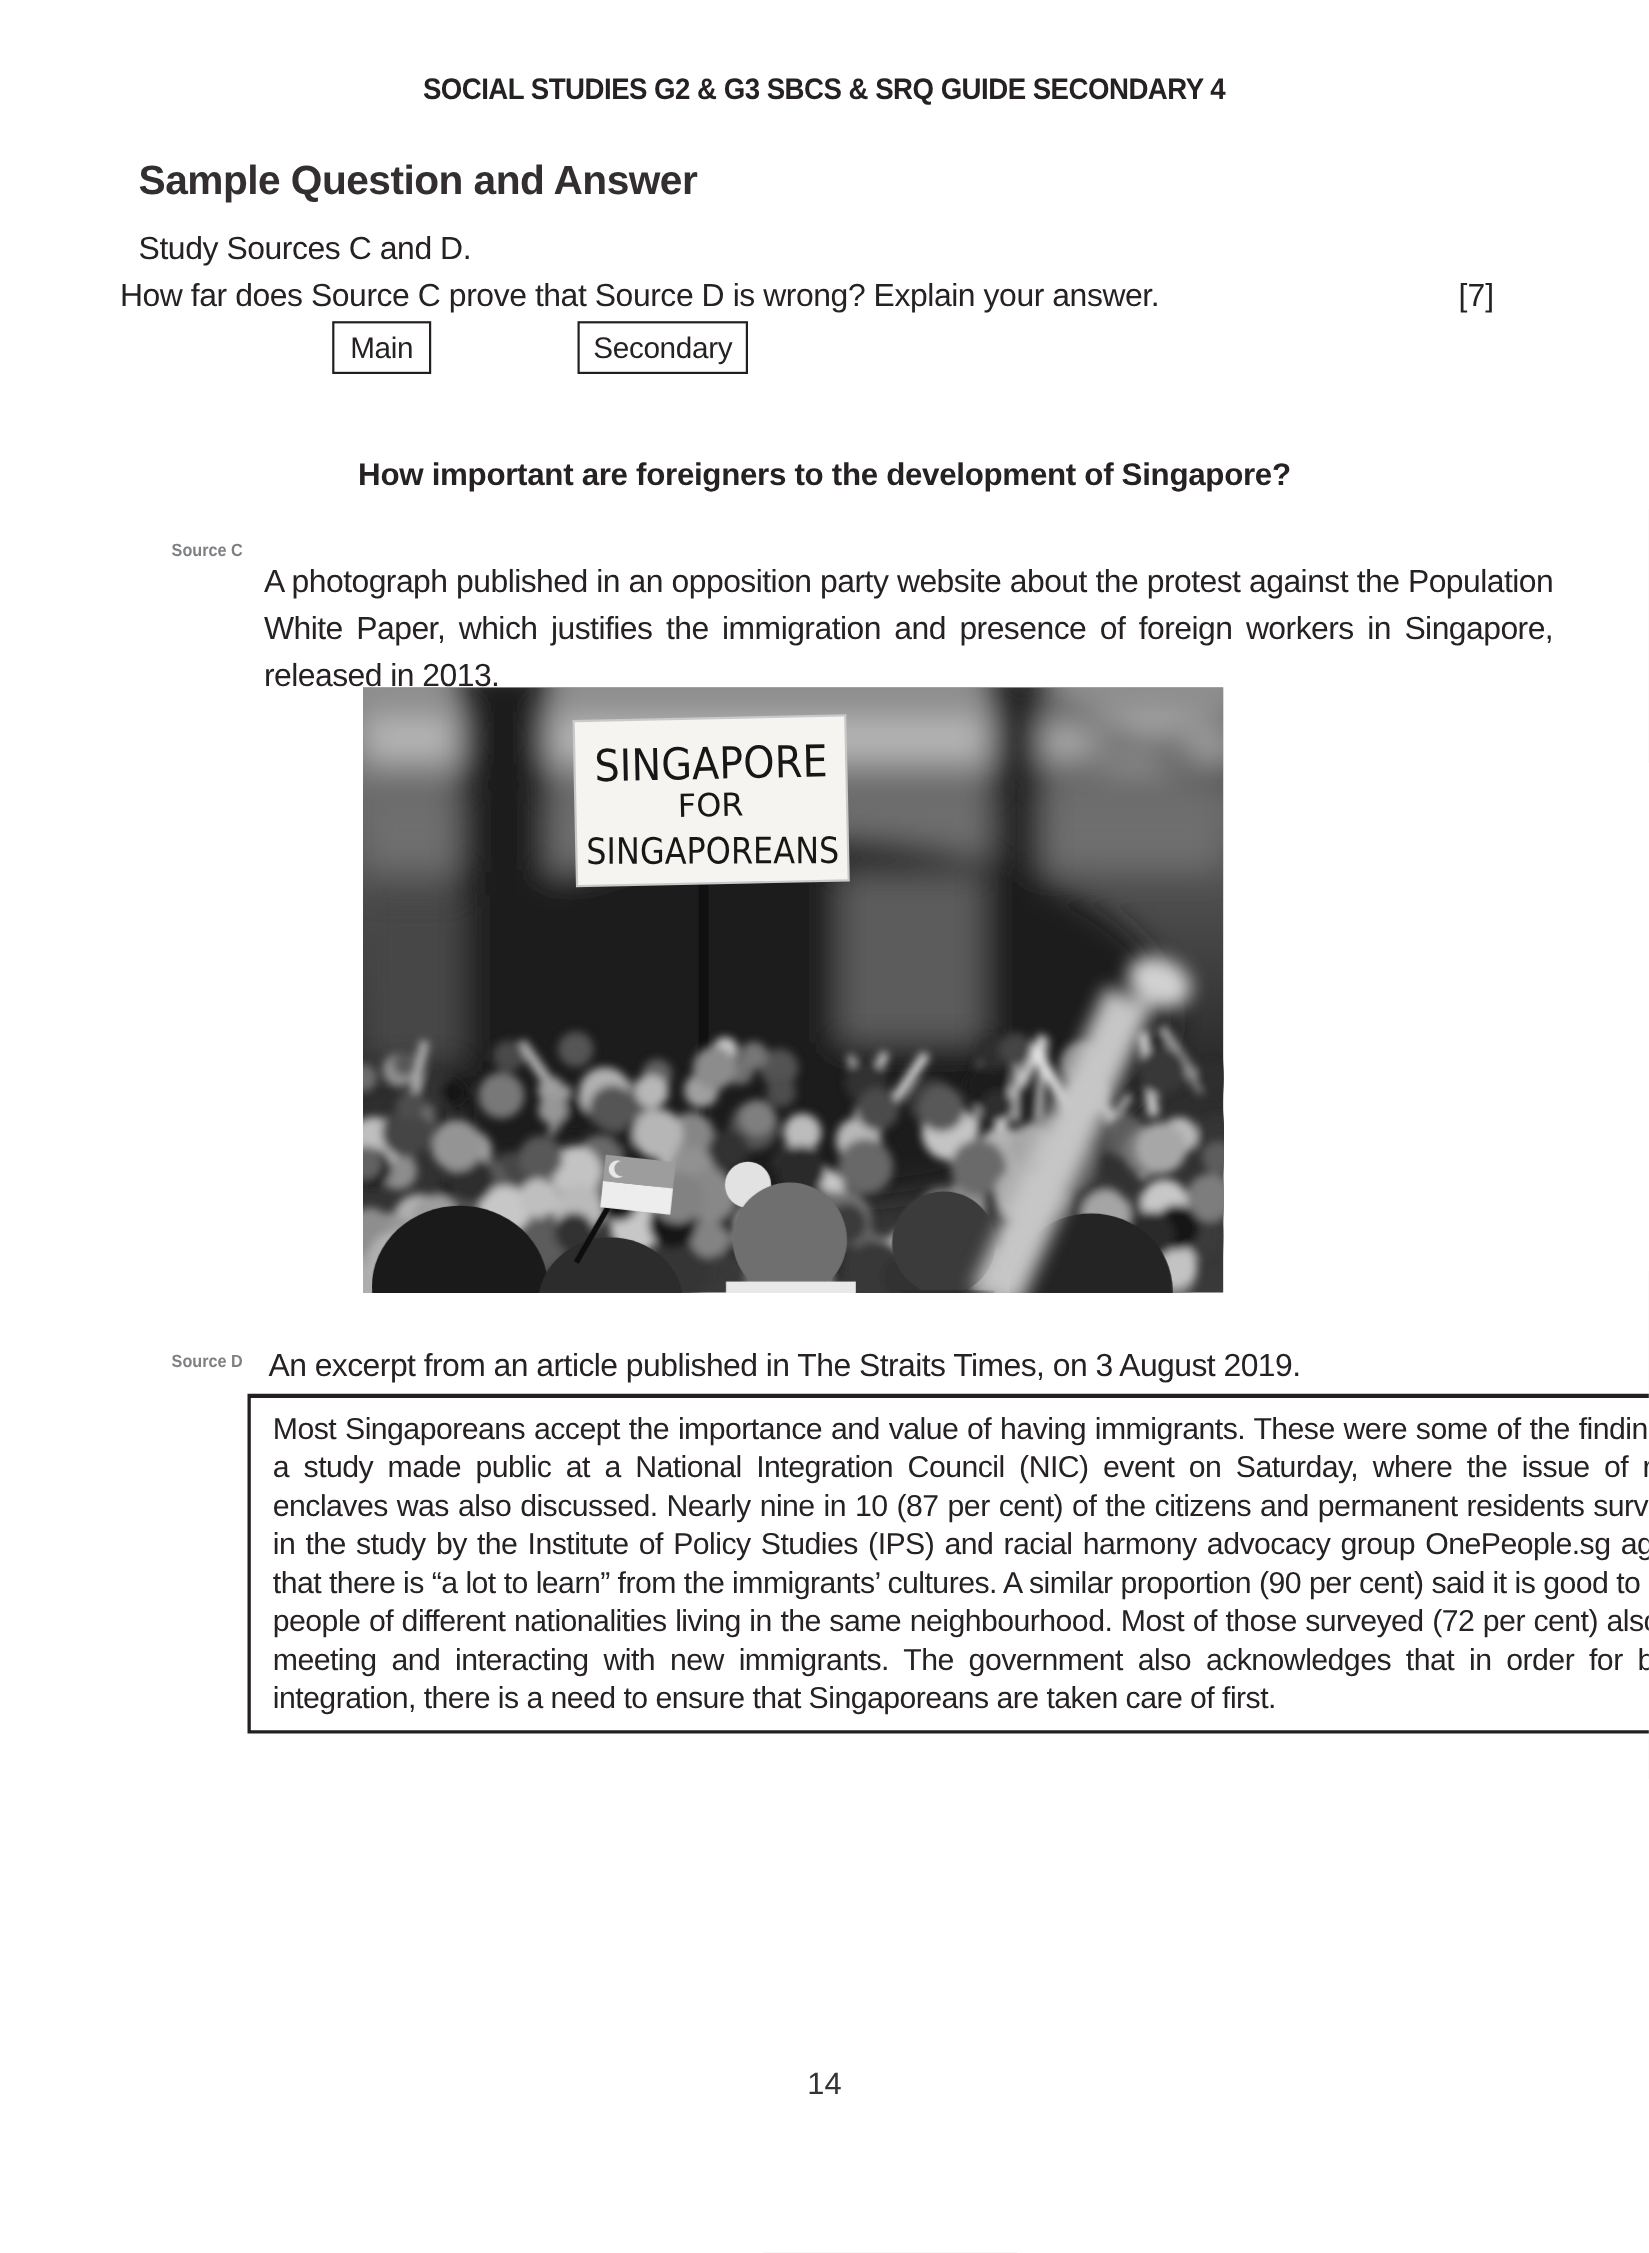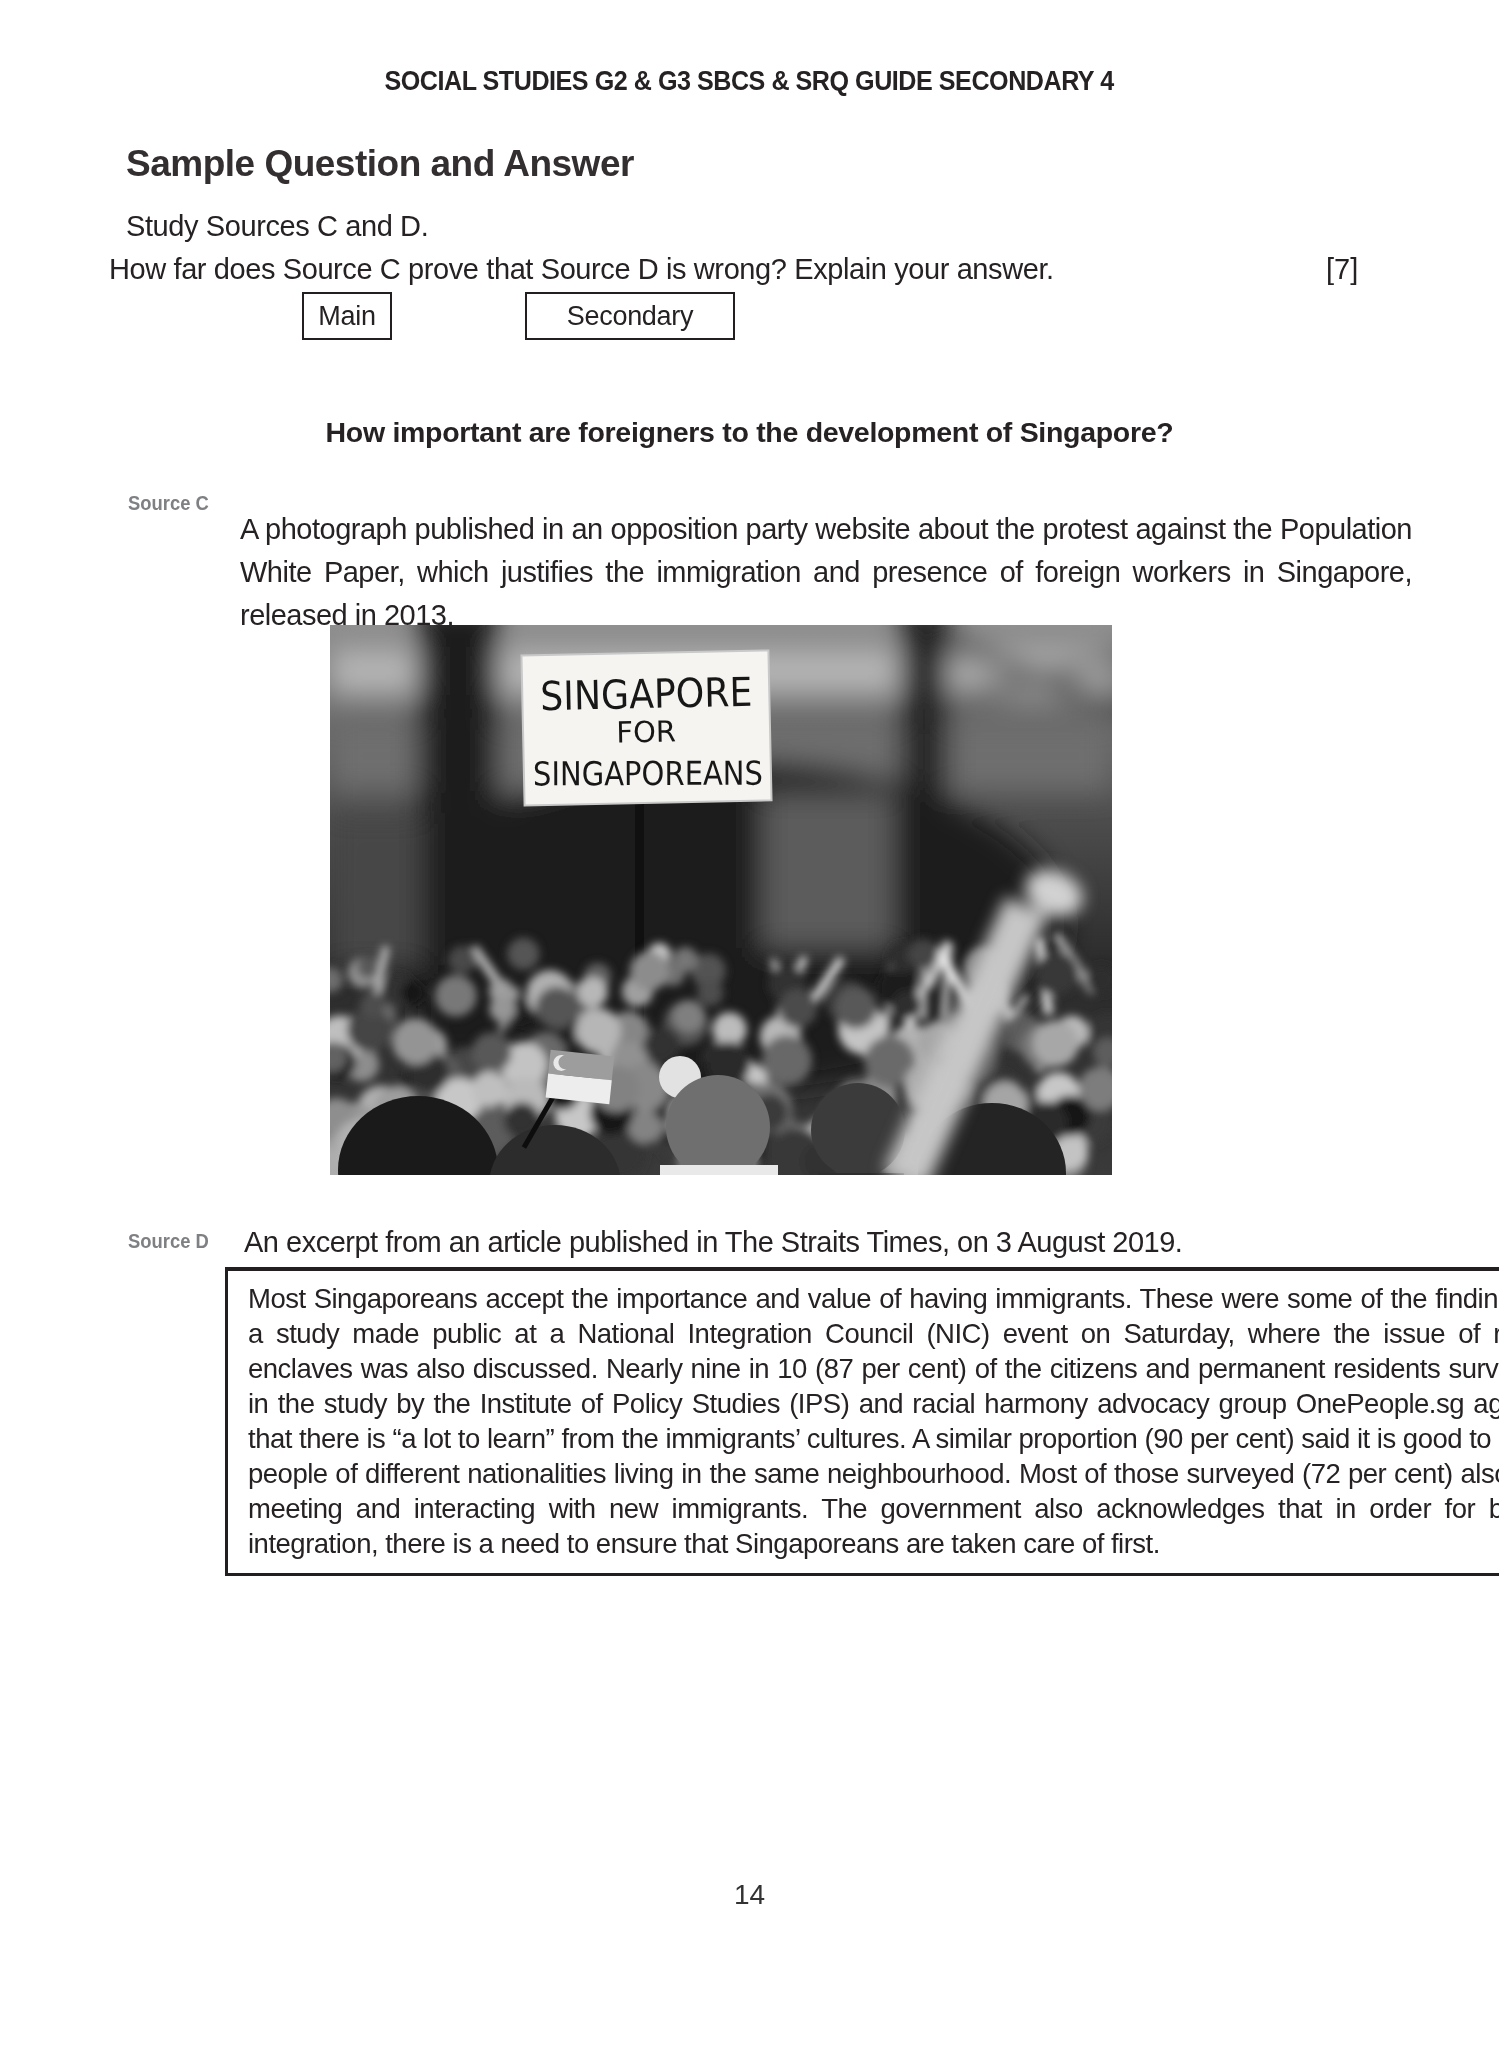--- a/index.html
+++ b/index.html
@@ -25,29 +25,29 @@
   .study-line{left:126px;top:210px;}
   .prompt-line{left:109px;top:253px;}
   .marks{left:1326px;top:253px;font-size:29px;color:#262223;}
 
   .tagbox{
     top:292px;height:48px;border:2px solid #231f20;box-sizing:border-box;
     display:flex;align-items:center;justify-content:center;
     font-size:27px;letter-spacing:-0.3px;background:#fff;color:#262223;
   }
   .tag-main{left:302px;width:90px;}
-  .tag-secondary{left:525px;width:210px;}
+  .tag-secondary{left:525px;width:155px;}
 
   .topic{
     left:0;right:0;top:416px;text-align:center;font-weight:bold;font-size:28.5px;
     letter-spacing:-0.3px;color:#262223;
   }
 
   .src-label{
-    font-weight:bold;font-size:20px;color:#7f8083;white-space:nowrap;
+    font-weight:bold;font-size:16px;color:#7f8083;white-space:nowrap;margin-left:28px;
   }
   .src-label span{display:inline-block;transform:scaleX(.92);transform-origin:left;}
   .src-c-label{left:128px;top:492px;}
   .src-d-label{left:128px;top:1230px;}
 
   .caption-c{
     left:240px;top:508px;width:1172px;
     font-size:29px;line-height:43px;letter-spacing:-0.5px;
     text-align:justify;color:#262223;
   }

